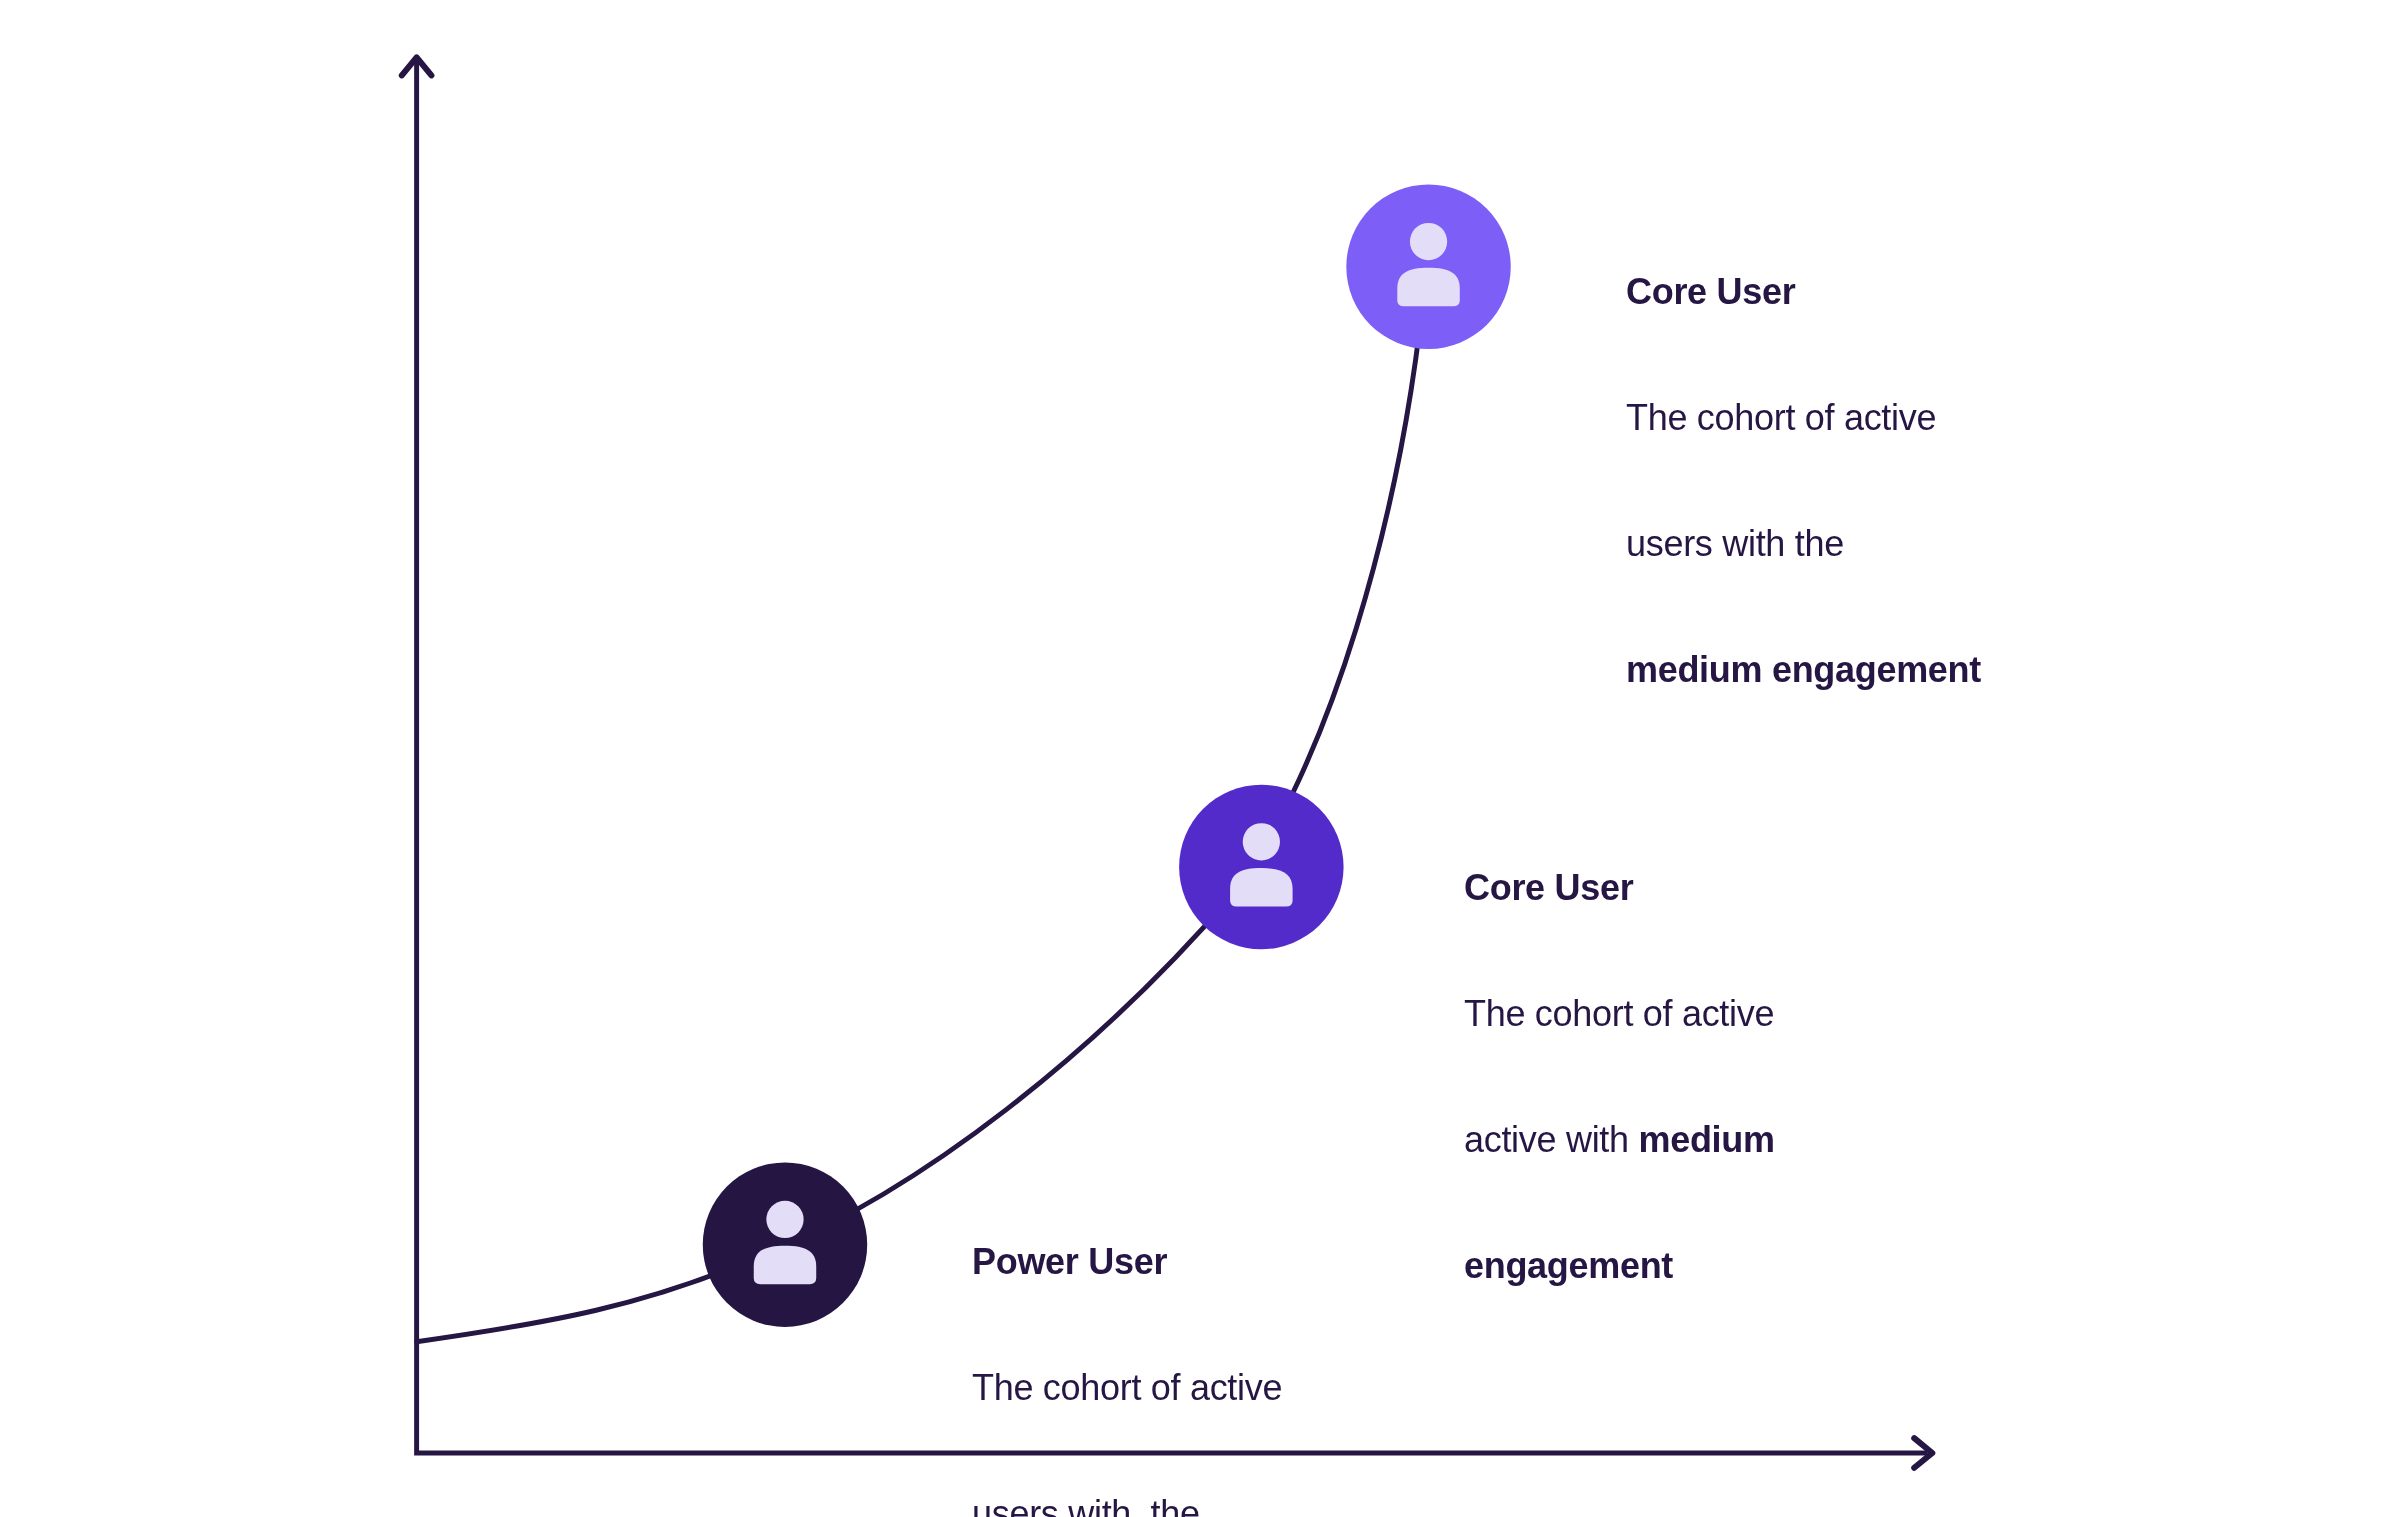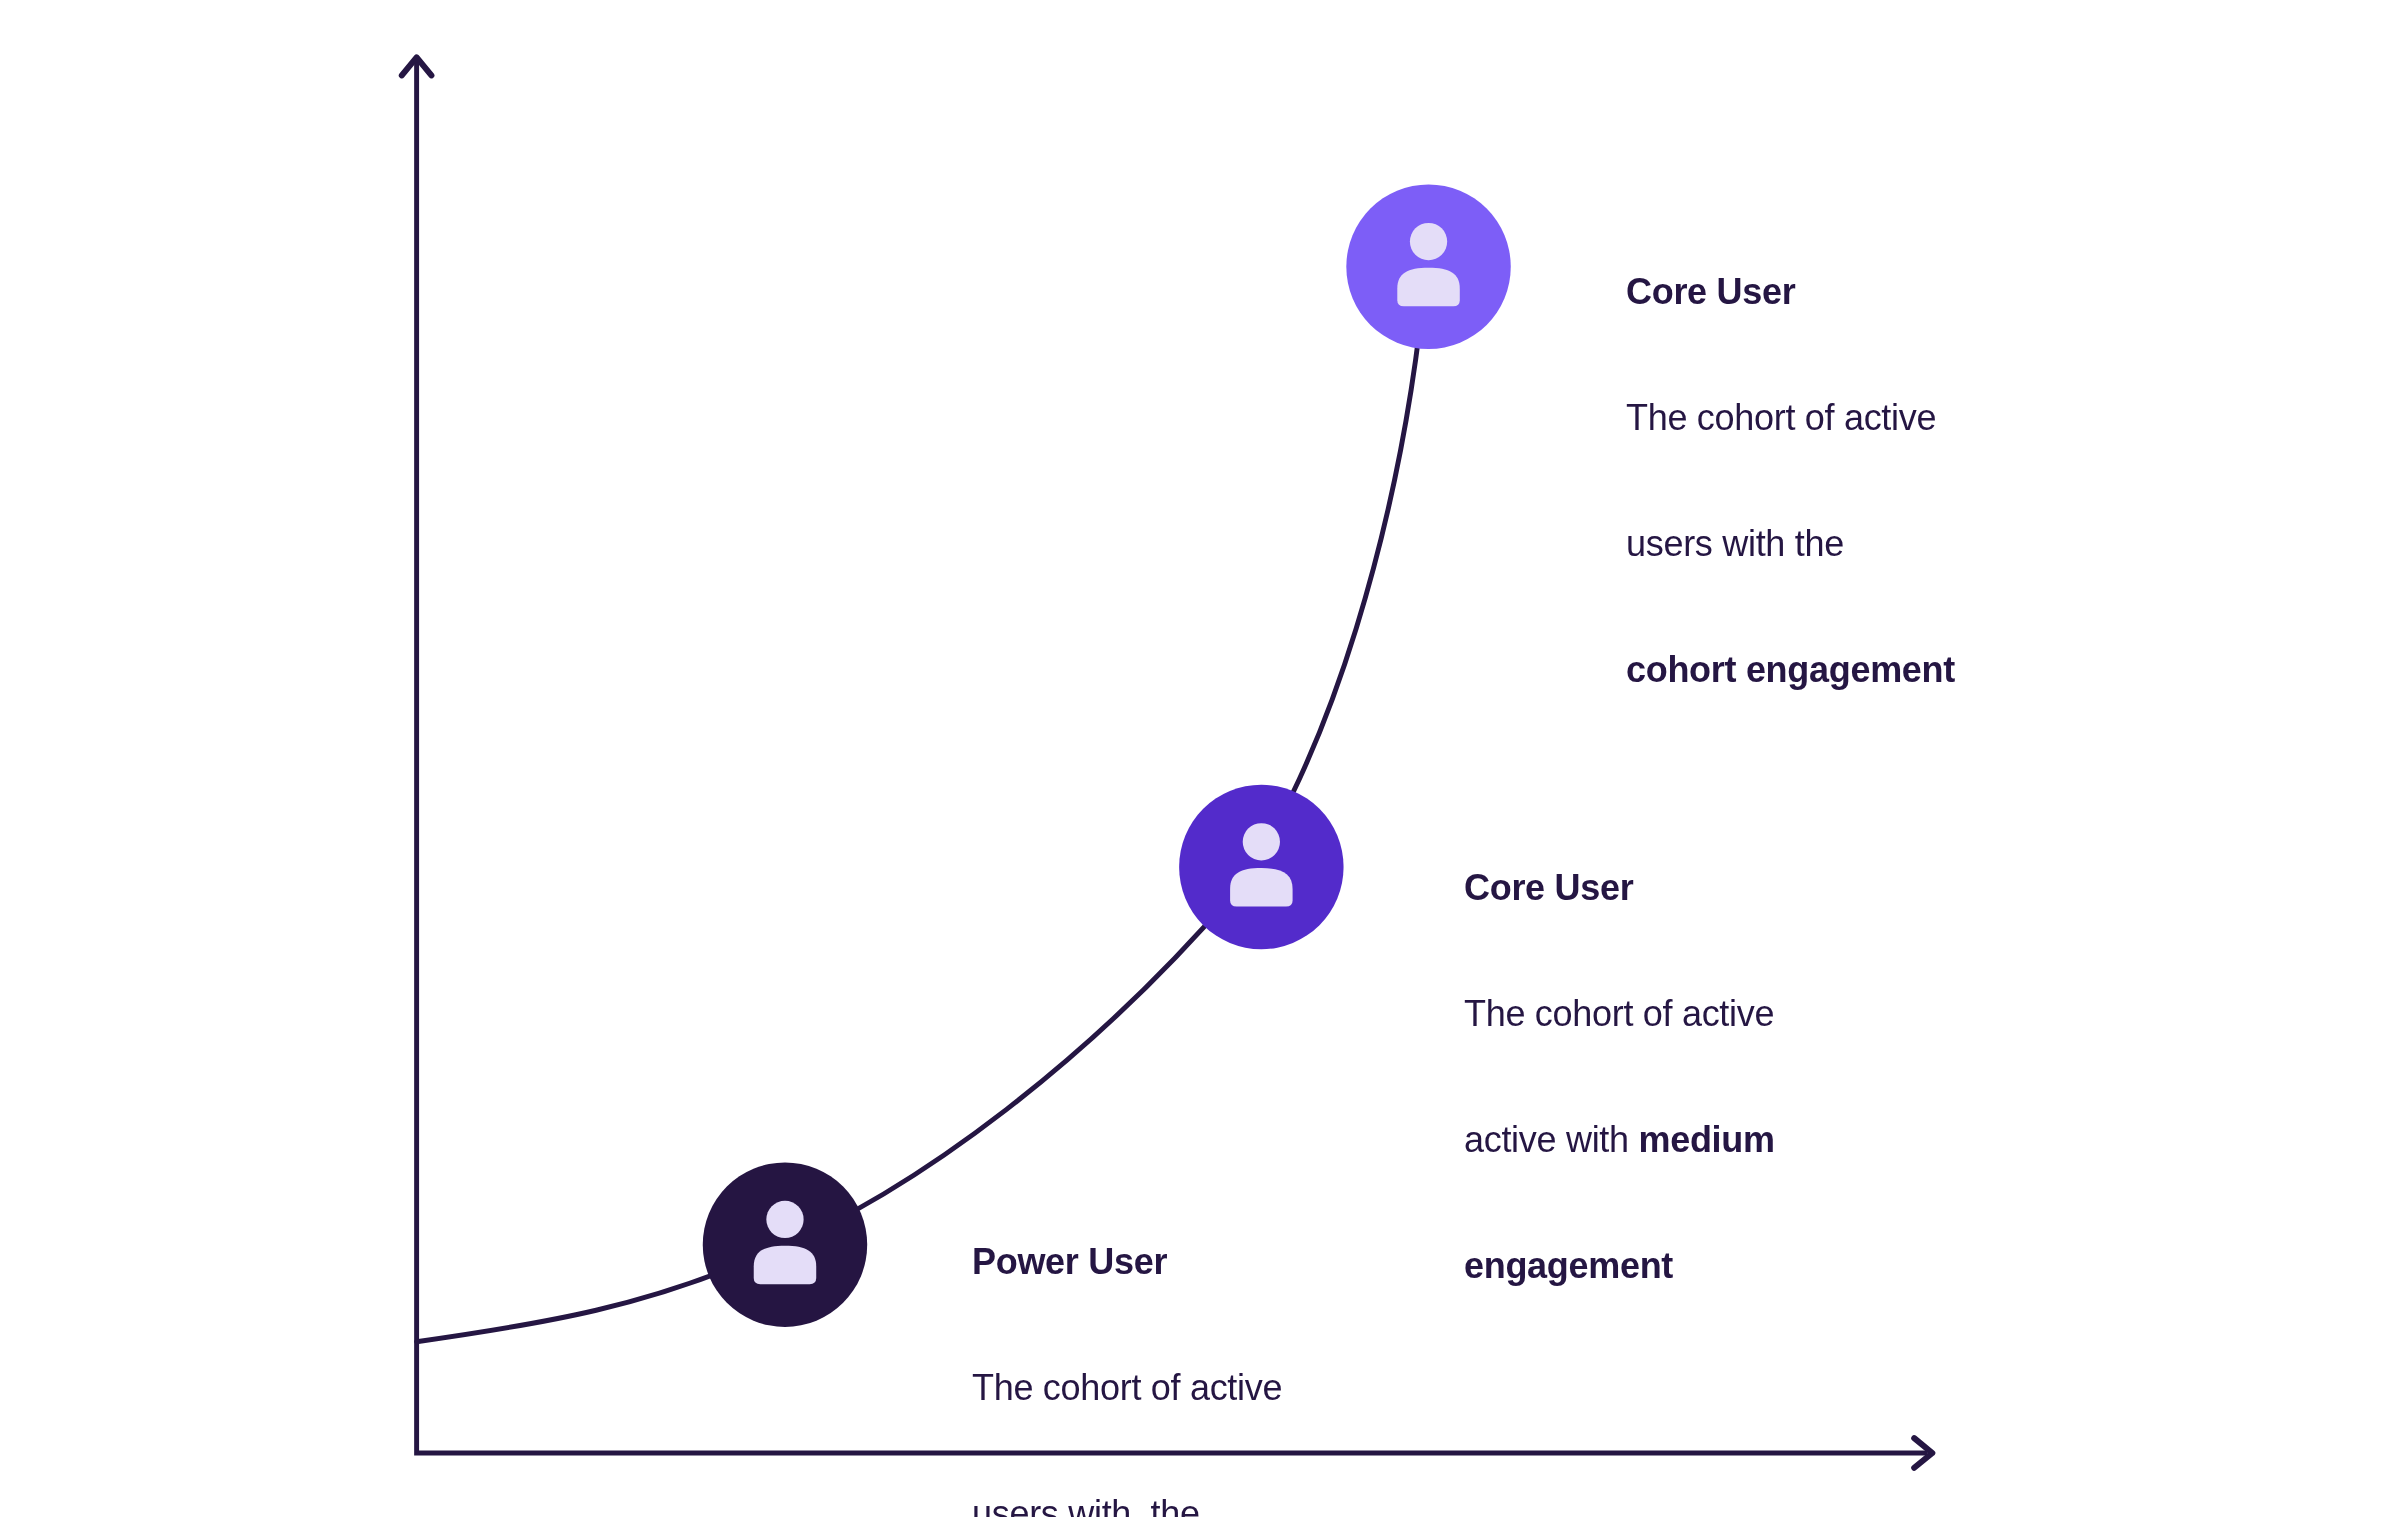--- a/index.html
+++ b/index.html
@@ -74,21 +74,21 @@
         <circle class="glyph-head" cy="-46" r="34"></circle>
         <path class="glyph-body" d="M -45 72 Q -57 72 -57 61 L -57 40 C -57 12 -38 2 0 2 C 38 2 57 12 57 40 L 57 61 Q 57 72 45 72 Z"></path>
       </g>
     </g>
   </svg>
 
   <div class="label" id="label-power">
     <div class="title">Core User</div>
     <div><span>The cohort of active</span></div>
     <div><span>users with the</span><span class="bold"></span></div>
-    <div class="bold">cohort engagement</div>
+    <div class="bold">medium engagement</div>
   </div>
 
   <div class="label" id="label-core">
     <div class="title">Core User</div>
     <div><span>The cohort of active</span></div>
     <div><span>active with </span><span class="bold">medium</span></div>
     <div class="bold">engagement</div>
   </div>
 
   <div class="label" id="label-casual">

